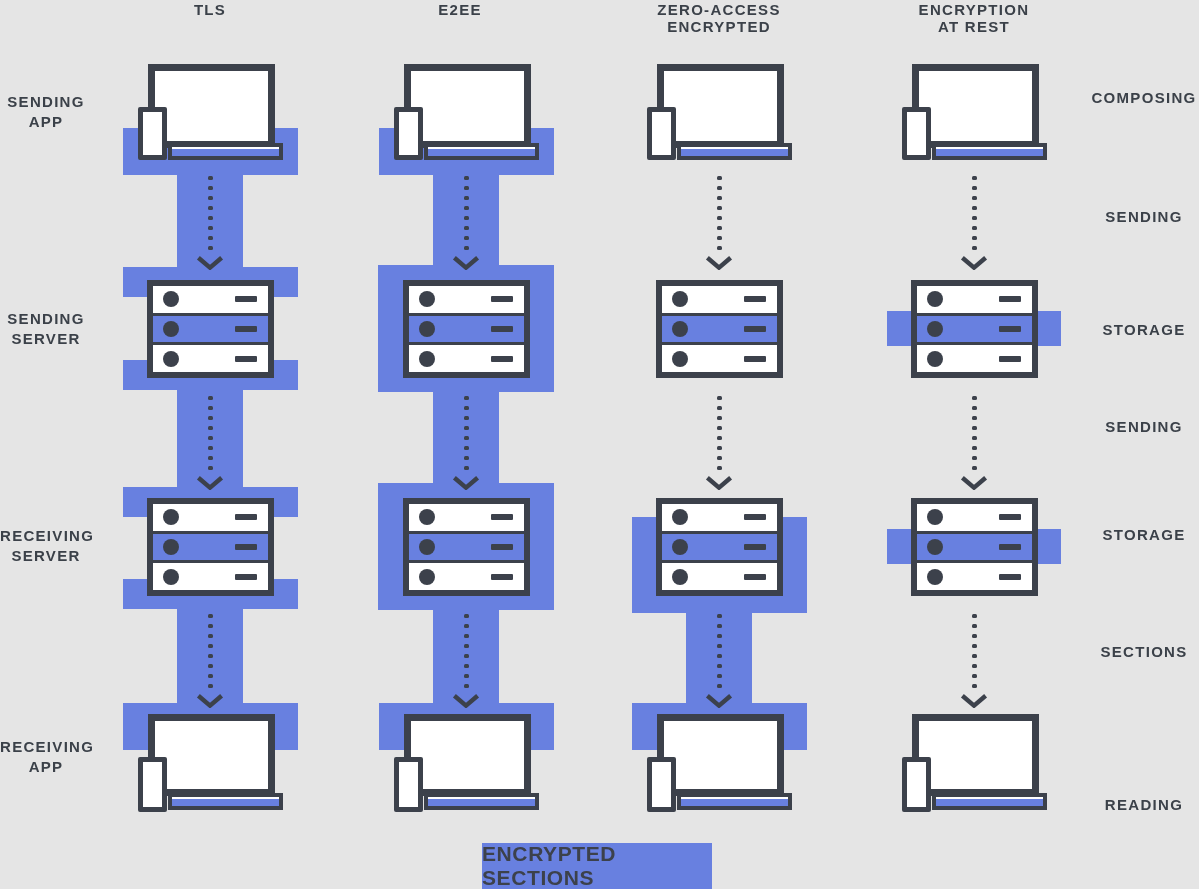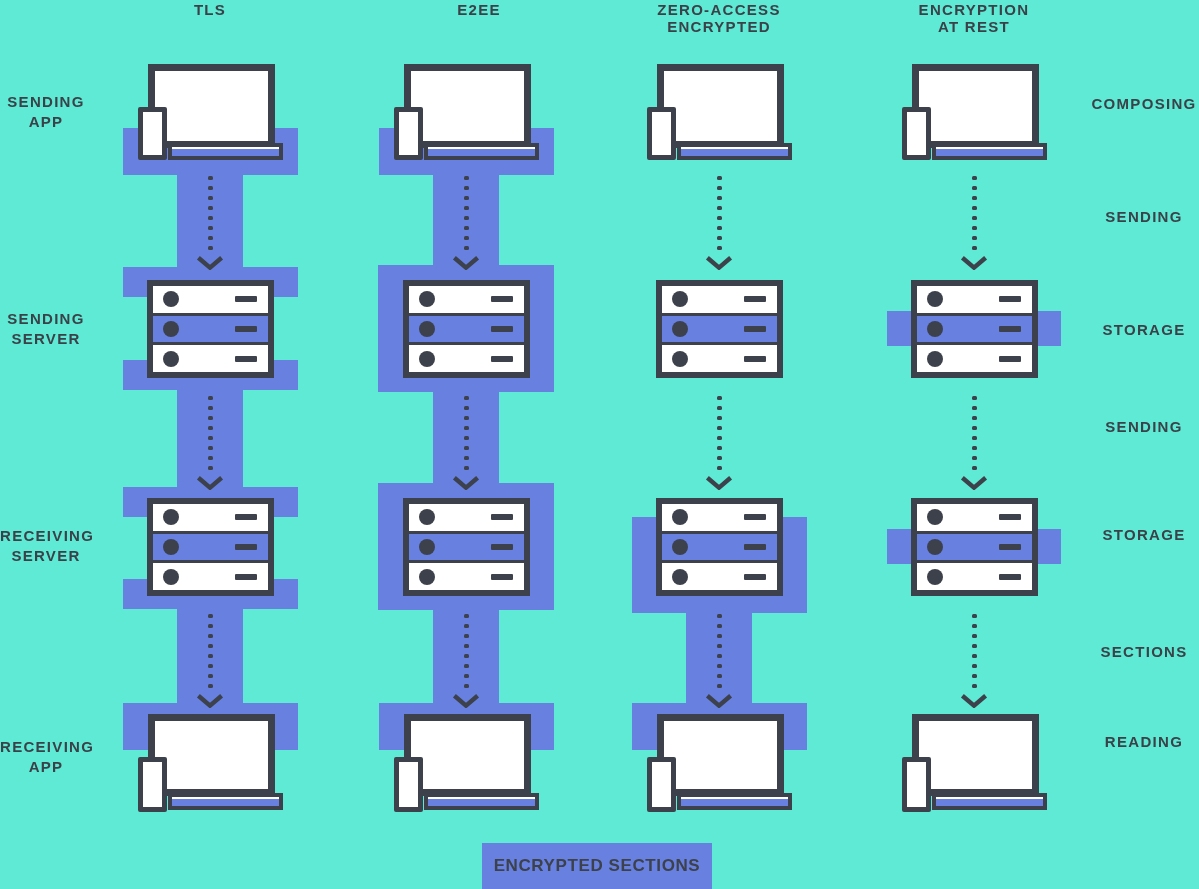--- a/index.html
+++ b/index.html
@@ -2,21 +2,21 @@
 <html style="--blue: #6880E0; --dark: #3C414B; --text: #3B4149;"><head>
 <meta charset="utf-8">
 <style>
   :root{
     --blue:#6880E0;
     --dark:#3C414B;
     --text:#3B4149;
   }
   html,body{margin:0;padding:0;background:#fff;}
   #stage{
-    position:relative;width:1199px;height:889px;background:#5eead4;
+    position:relative;width:1199px;height:889px;background:#e5e5e5;
     font-family:"Liberation Sans",sans-serif;overflow:hidden;
   }
   .lbl{
     position:absolute;font-weight:bold;color:var(--text);
     letter-spacing:1.3px;font-size:15px;line-height:20px;
     text-align:center;white-space:pre-line;
   }
   .hdr{top:1px;width:240px;line-height:17px;}
   .llab{left:0;width:92px;}
   .rlab{left:1089px;width:110px;}
@@ -45,50 +45,50 @@
   .vent{width:22px;height:6px;background:var(--dark);margin-left:auto;margin-right:11px;border-radius:1px;}
   .arrow{
     position:absolute;width:34px;display:flex;flex-direction:column;
     align-items:center;gap:5.5px;z-index:3;
   }
   .dot{width:5px;height:5px;border-radius:1.5px;background:var(--dark);}
   .legend{
     position:absolute;left:482px;top:843px;width:230px;height:46px;
     background:var(--blue);display:flex;align-items:center;justify-content:center;z-index:4;
   }
-  .legend span{font-weight:bold;font-size:17px;letter-spacing:.6px;color:var(--dark);}
+  .legend span{font-weight:bold;font-size:21px;letter-spacing:.6px;color:var(--dark);}
 </style>
 </head>
 <body>
 
 <div id="stage">
 
   <div class="lbl hdr" style="left:90px">TLS</div>
-  <div class="lbl hdr" style="left:359px">E2EE</div>
+  <div class="lbl hdr" style="left:340px">E2EE</div>
   <div class="lbl hdr" style="left:599px">ZERO-ACCESS
 ENCRYPTED</div>
   <div class="lbl hdr" style="left:854px">ENCRYPTION
 AT REST</div>
 
   <div class="lbl llab" style="top:92px">SENDING
 APP</div>
   <div class="lbl llab" style="top:309px">SENDING
 SERVER</div>
   <div class="lbl llab" style="top:526px">RECEIVING
 SERVER</div>
   <div class="lbl llab" style="top:737px">RECEIVING
 APP</div>
 
-  <div class="lbl rlab" style="top:94px">COMPOSING</div>
+  <div class="lbl rlab" style="top:88px">COMPOSING</div>
   <div class="lbl rlab" style="top:207px">SENDING</div>
   <div class="lbl rlab" style="top:320px">STORAGE</div>
   <div class="lbl rlab" style="top:417px">SENDING</div>
   <div class="lbl rlab" style="top:525px">STORAGE</div>
   <div class="lbl rlab" style="top:642px">SECTIONS</div>
-  <div class="lbl rlab" style="top:732px">READING</div>
+  <div class="lbl rlab" style="top:795px">READING</div>
 
   <div id="columns">
       <div class="shape blue" style="left: 123px; top: 128px; width: 175px; height: 47px;"></div>
       <div class="shape blue" style="left: 177px; top: 166px; width: 66px; height: 104px;"></div>
       <div class="shape blue" style="left: 123px; top: 267px; width: 175px; height: 30px;"></div>
       <div class="shape blue" style="left: 123px; top: 360px; width: 175px; height: 30px;"></div>
       <div class="shape blue" style="left: 177px; top: 386px; width: 66px; height: 104px;"></div>
       <div class="shape blue" style="left: 123px; top: 487px; width: 175px; height: 30px;"></div>
       <div class="shape blue" style="left: 123px; top: 579px; width: 175px; height: 30px;"></div>
       <div class="shape blue" style="left: 177px; top: 606px; width: 66px; height: 100px;"></div>

